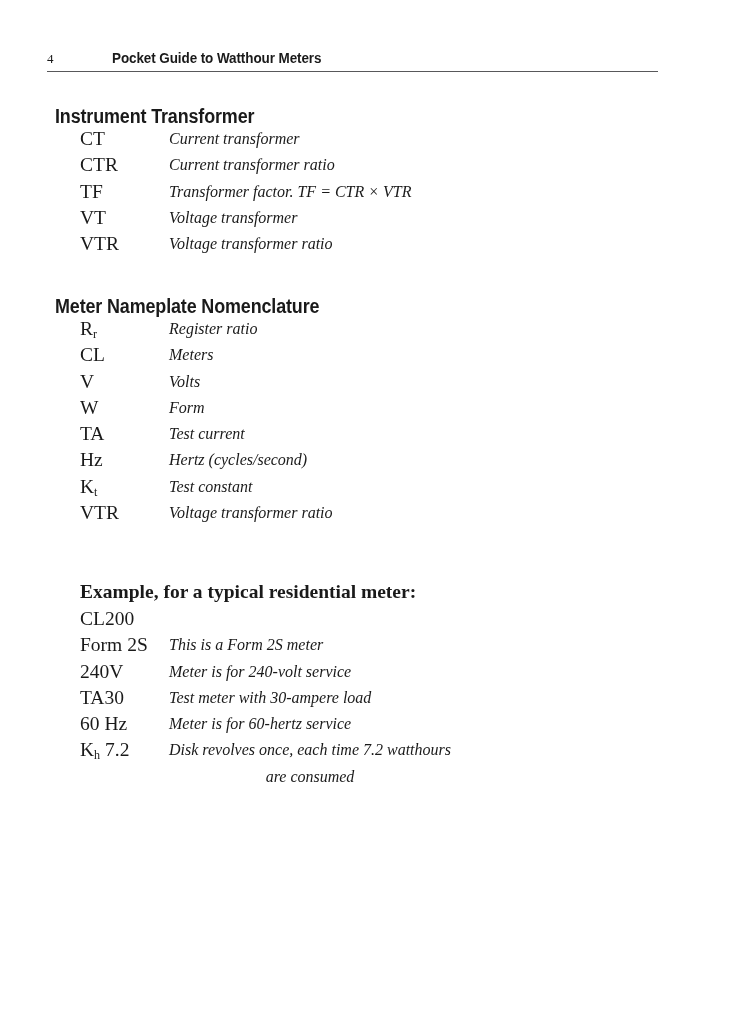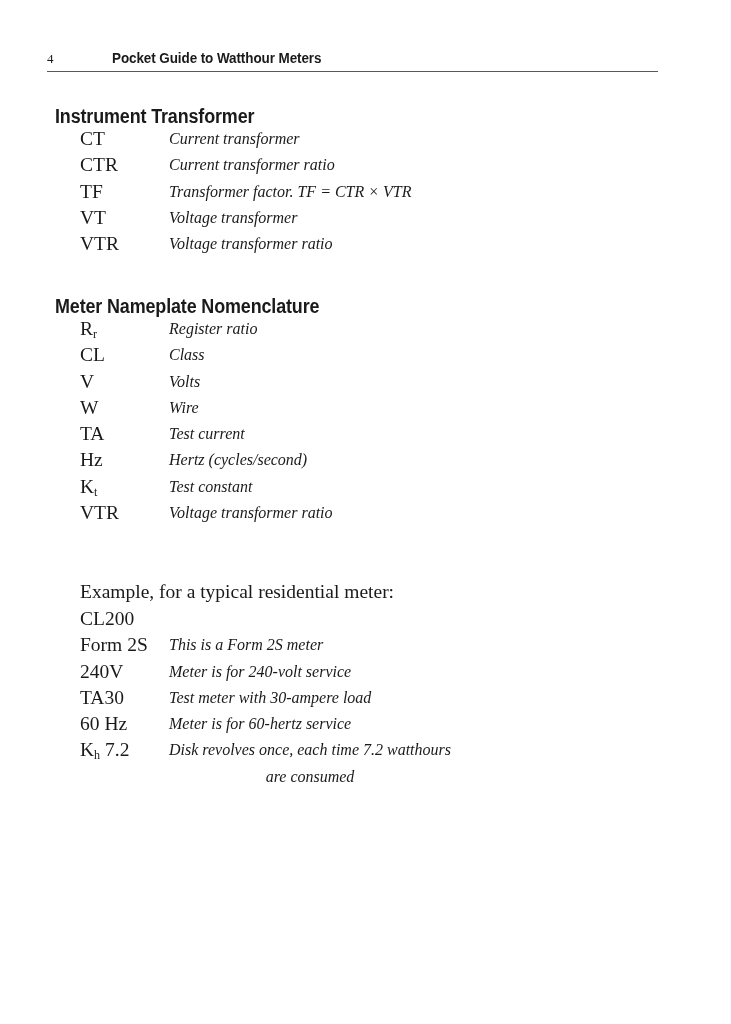--- a/index.html
+++ b/index.html
@@ -129,21 +129,21 @@
   }
   .frac-sl { font-size: 0.78em; }
 
   
   .example-intro {
     position: absolute;
     left: 80px;
     top: 579px;
     font-size: 19.5px;
     line-height: 25px;
-    font-weight: normal;
+    font-weight: bold;
     white-space: nowrap;
     color: #1a1a1a;
   }
 </style>
 </head>
 <body>
 
 <div class="page">
 
   <div class="runhead">
@@ -179,29 +179,29 @@
 
   <h2 class="heading" id="heading-meter-nameplate">Meter Nameplate Nomenclature</h2>
 
   <div class="deflist" id="list-meter-nameplate">
       <div class="defrow">
         <span class="defterm">R<sub>r</sub></span>
         <span class="defdesc">Register ratio</span>
       </div>
       <div class="defrow">
         <span class="defterm">CL</span>
-        <span class="defdesc">Class</span>
+        <span class="defdesc">Meters</span>
       </div>
       <div class="defrow">
         <span class="defterm">V</span>
         <span class="defdesc">Volts</span>
       </div>
       <div class="defrow">
         <span class="defterm">W</span>
-        <span class="defdesc">Wire</span>
+        <span class="defdesc">Form</span>
       </div>
       <div class="defrow">
         <span class="defterm">TA</span>
         <span class="defdesc">Test current</span>
       </div>
       <div class="defrow">
         <span class="defterm">Hz</span>
         <span class="defdesc">Hertz (cycles/second)</span>
       </div>
       <div class="defrow">

